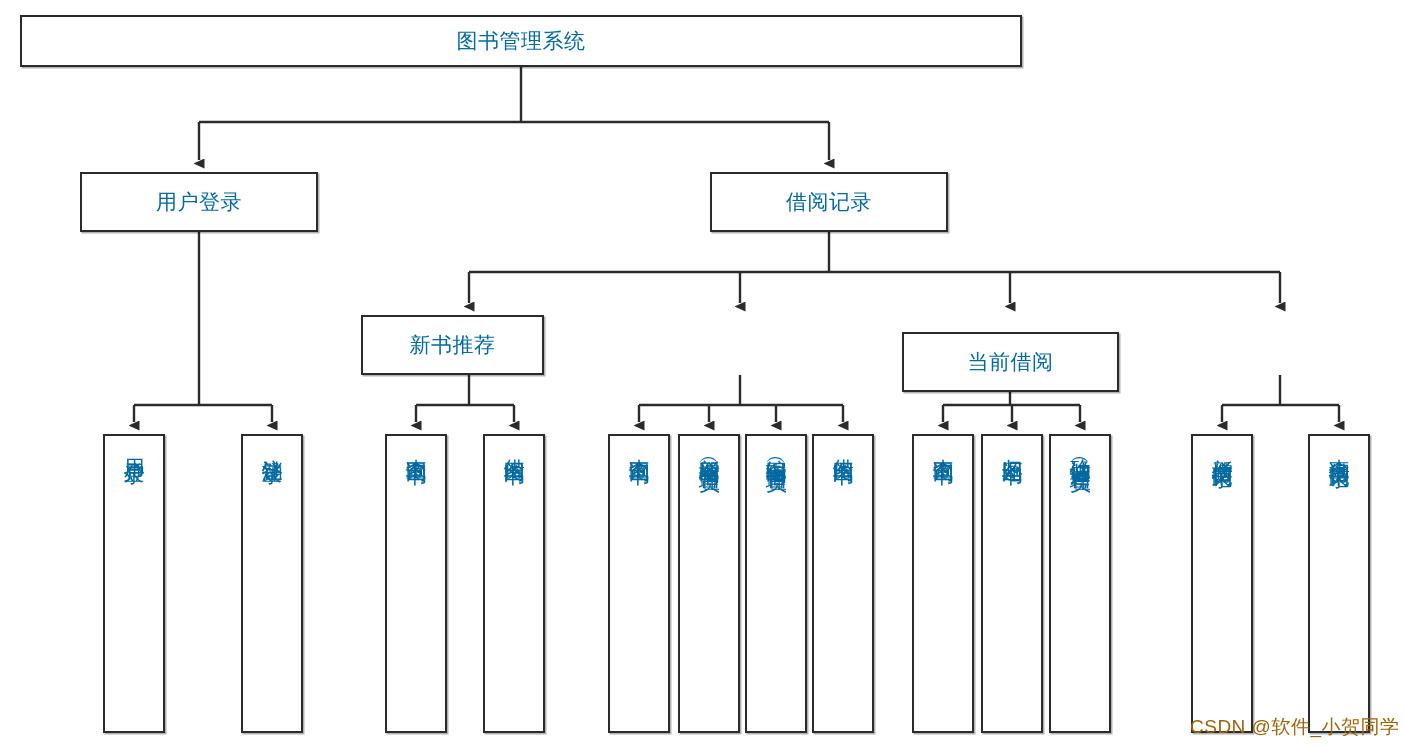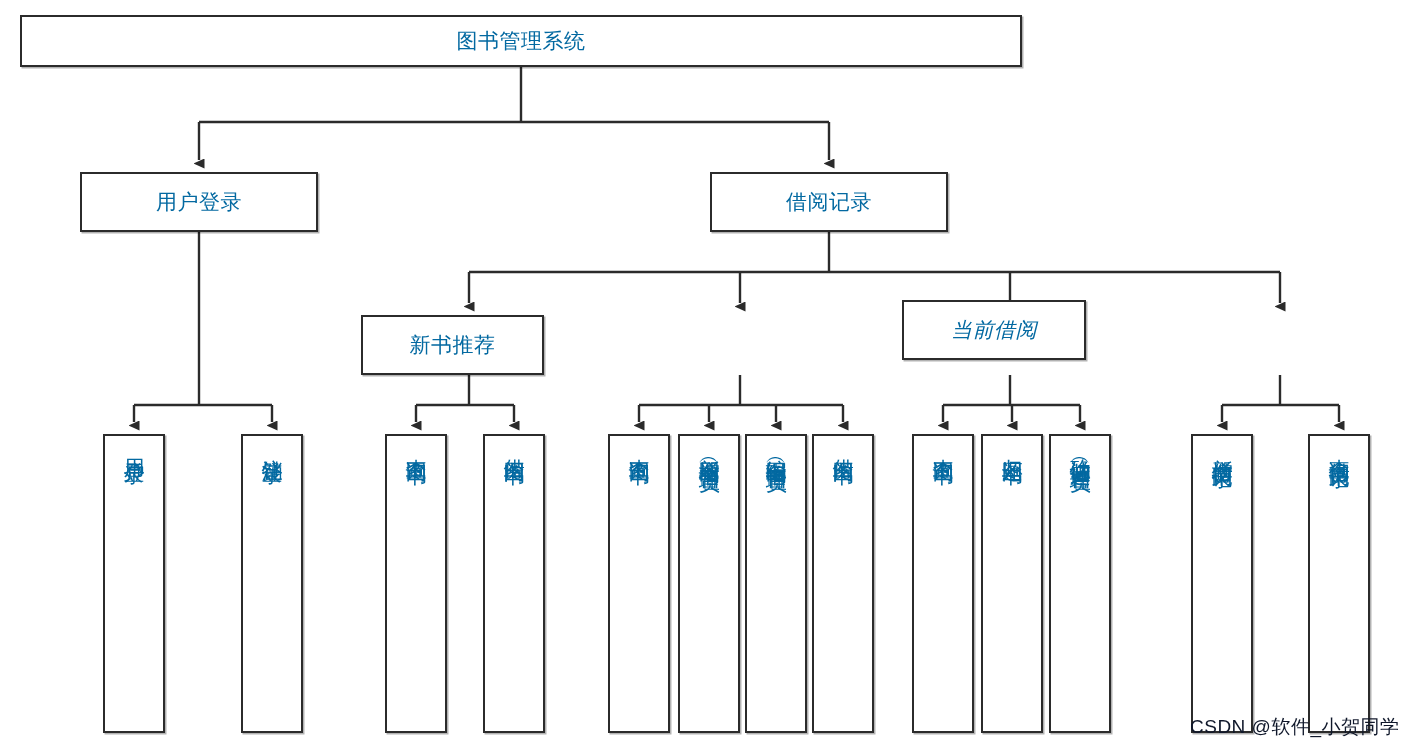--- a/index.html
+++ b/index.html
@@ -56,21 +56,21 @@
   .node.v .label {
     writing-mode: vertical-rl;
     text-orientation: upright;
     font-size: 21px;
     line-height: 1.25;
     letter-spacing: 2px;
     white-space: nowrap;
   }
   .watermark {
     position: absolute;
-    color: #0f172a;
+    color: #a16207;
     font-size: 19px;
     letter-spacing: 0.5px;
     white-space: nowrap;
     user-select: none;
   }
 </style>
 </head>
 <body>
 
 <div id="canvas">
@@ -132,21 +132,21 @@
   <div class="node h" style="left:80px;top:172px;width:238px;height:60px;">
     <span class="label">用户登录</span>
   </div>
   <div class="node h" style="left:710px;top:172px;width:238px;height:60px;">
     <span class="label">借阅记录</span>
   </div>
 
   <div class="node h" style="left:361px;top:315px;width:183px;height:60px;">
     <span class="label">新书推荐</span>
   </div>
-  <div class="node h" style="left:902px;top:300px;width:184px;height:60px;font-style:italic;">
+  <div class="node h" style="left:902px;top:332px;width:217px;height:60px;">
     <span class="label">当前借阅</span>
   </div>
 
   <div class="node v" style="left:103px;top:434px;width:62px;height:299px;">
     <span class="label">用户登录</span>
   </div>
   <div class="node v" style="left:241px;top:434px;width:62px;height:299px;">
     <span class="label">注销登录</span>
   </div>
 

